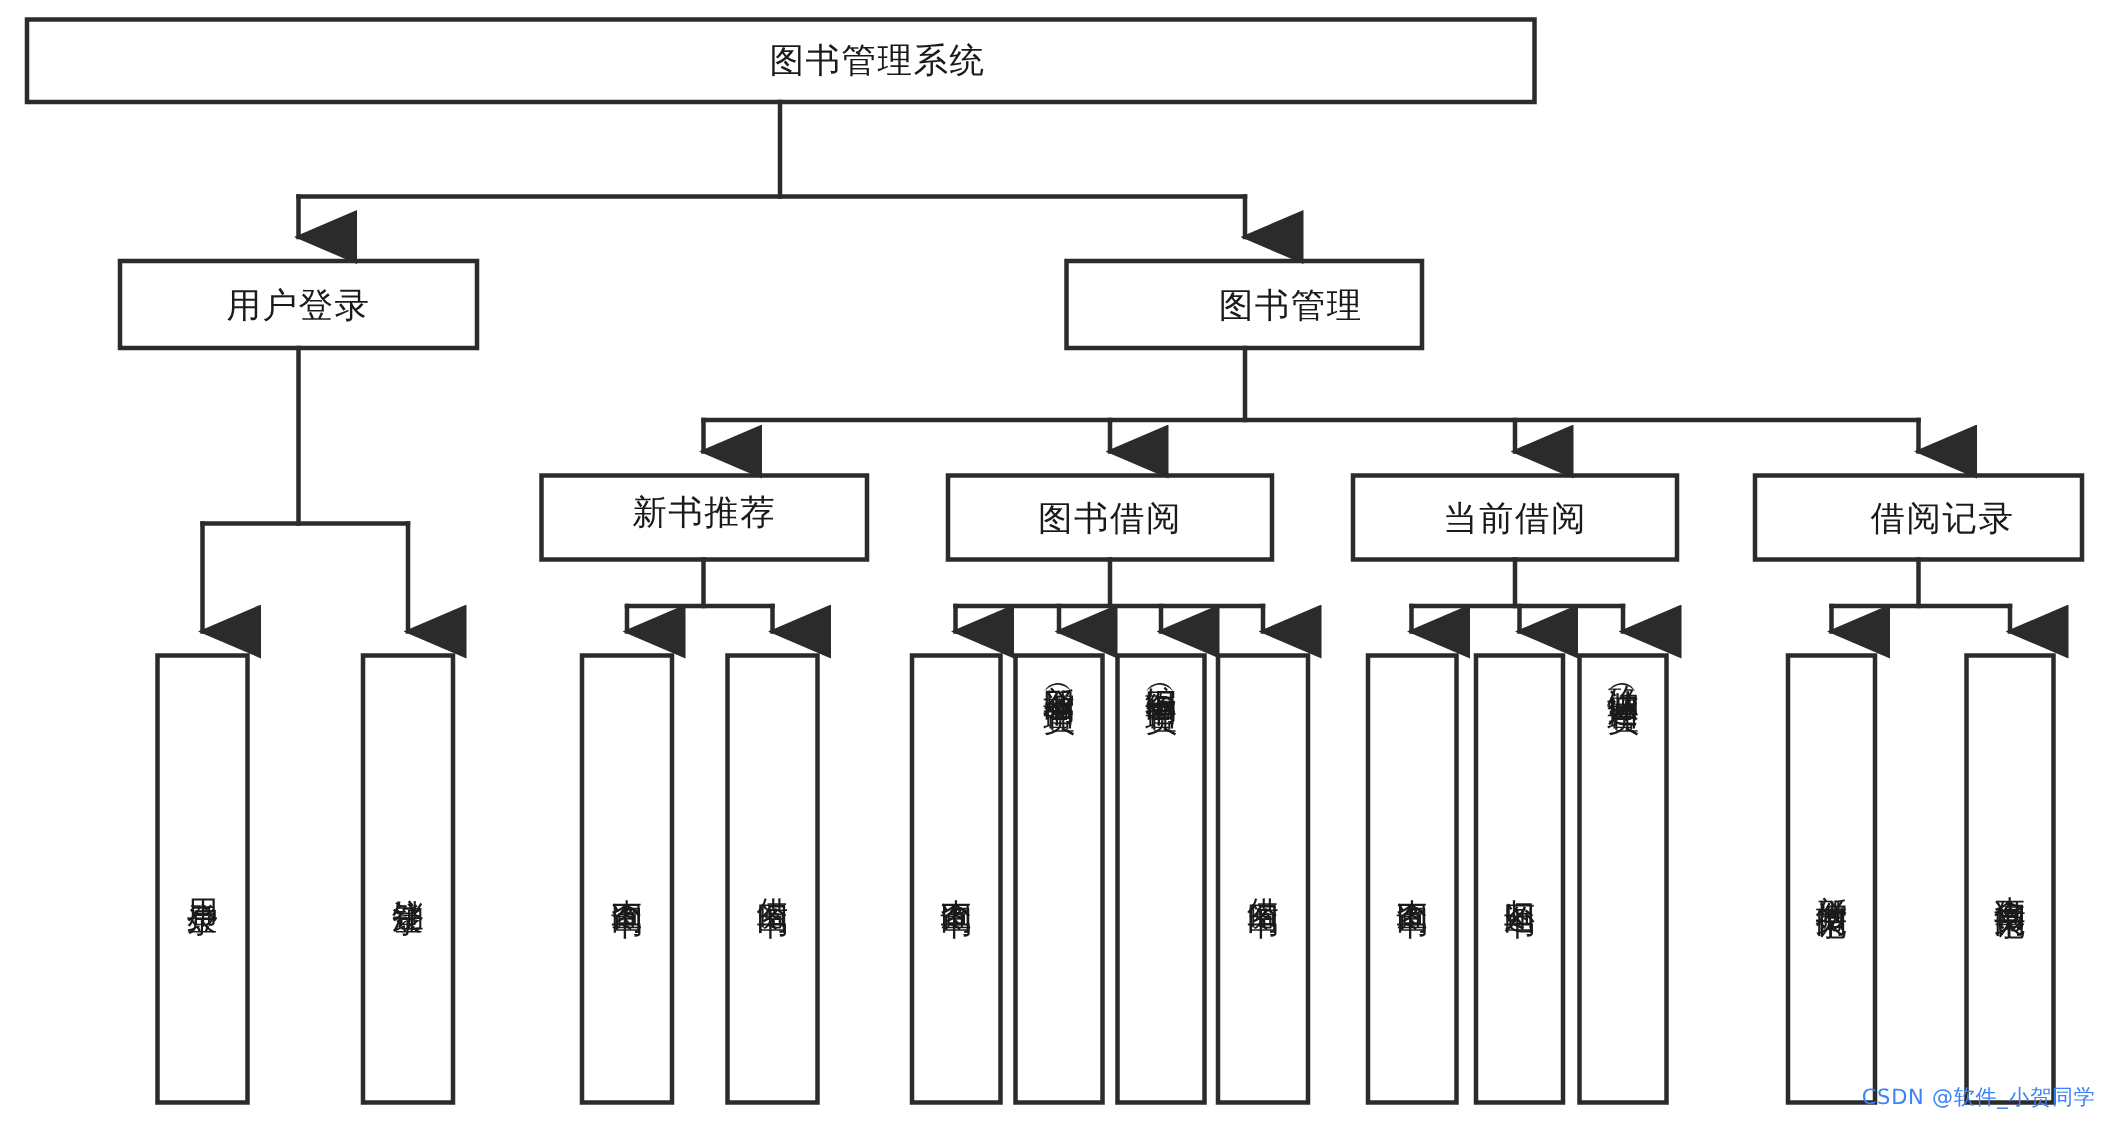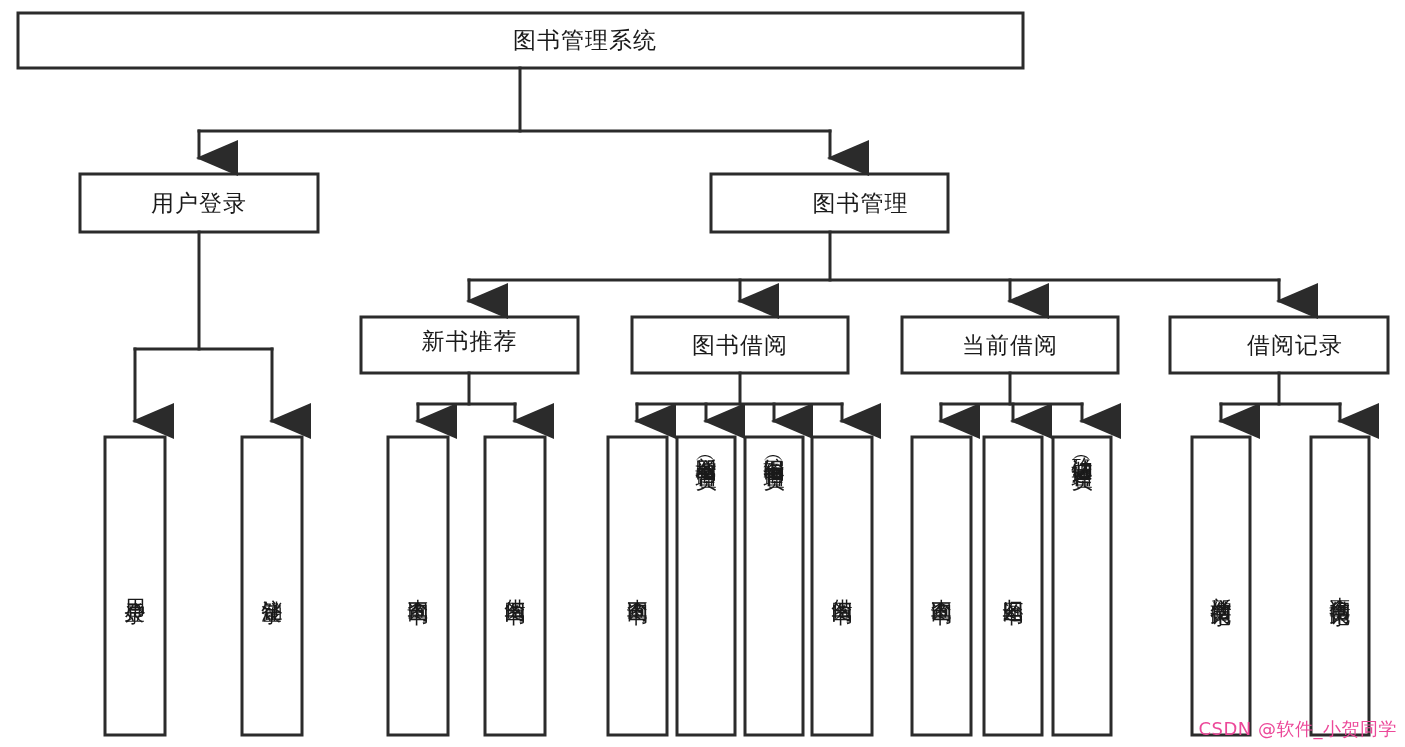--- a/index.html
+++ b/index.html
@@ -68,22 +68,22 @@
     font-size: 23px;
     color: #1a1a1a;
     font-family: "DejaVu Sans", "Liberation Sans", sans-serif;
     letter-spacing: 1px;
     white-space: nowrap;
   }
   #watermark {
     position: absolute;
     right: 8px;
     bottom: 6px;
-    font-size: 18px;
-    color: #ec4899;
+    font-size: 14px;
+    color: #3b82f6;
     font-family: "DejaVu Sans", "Liberation Sans", sans-serif;
     letter-spacing: 0.5px;
     white-space: nowrap;
     pointer-events: none;
     text-align: right;
   }
 </style>
 </head>
 <body>
 

